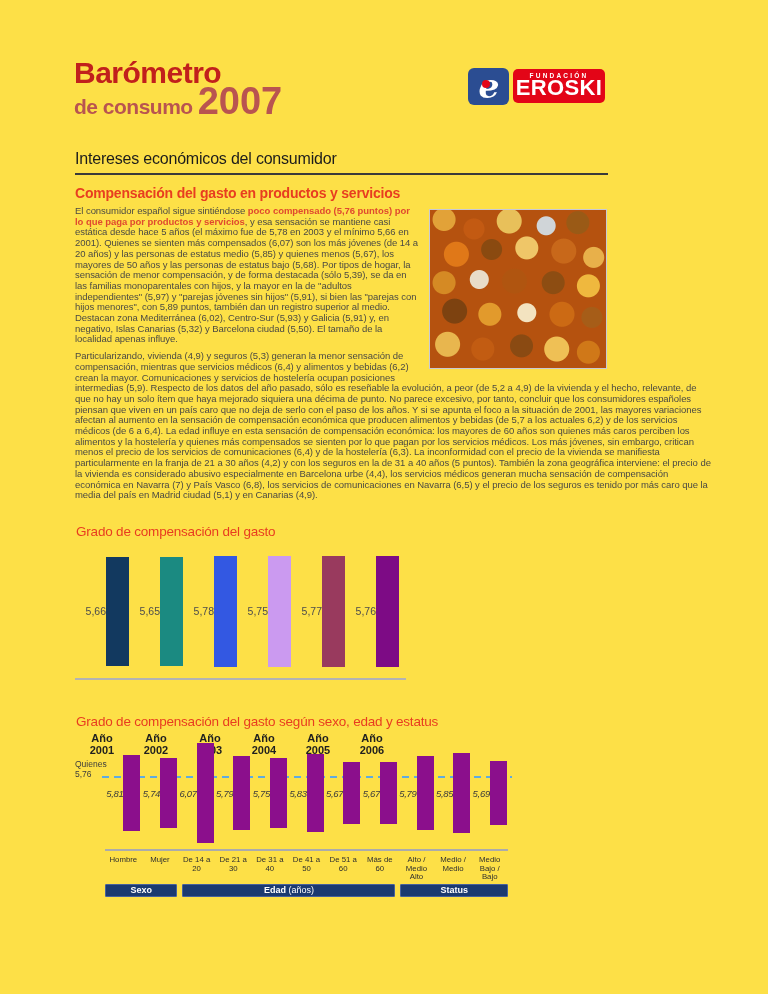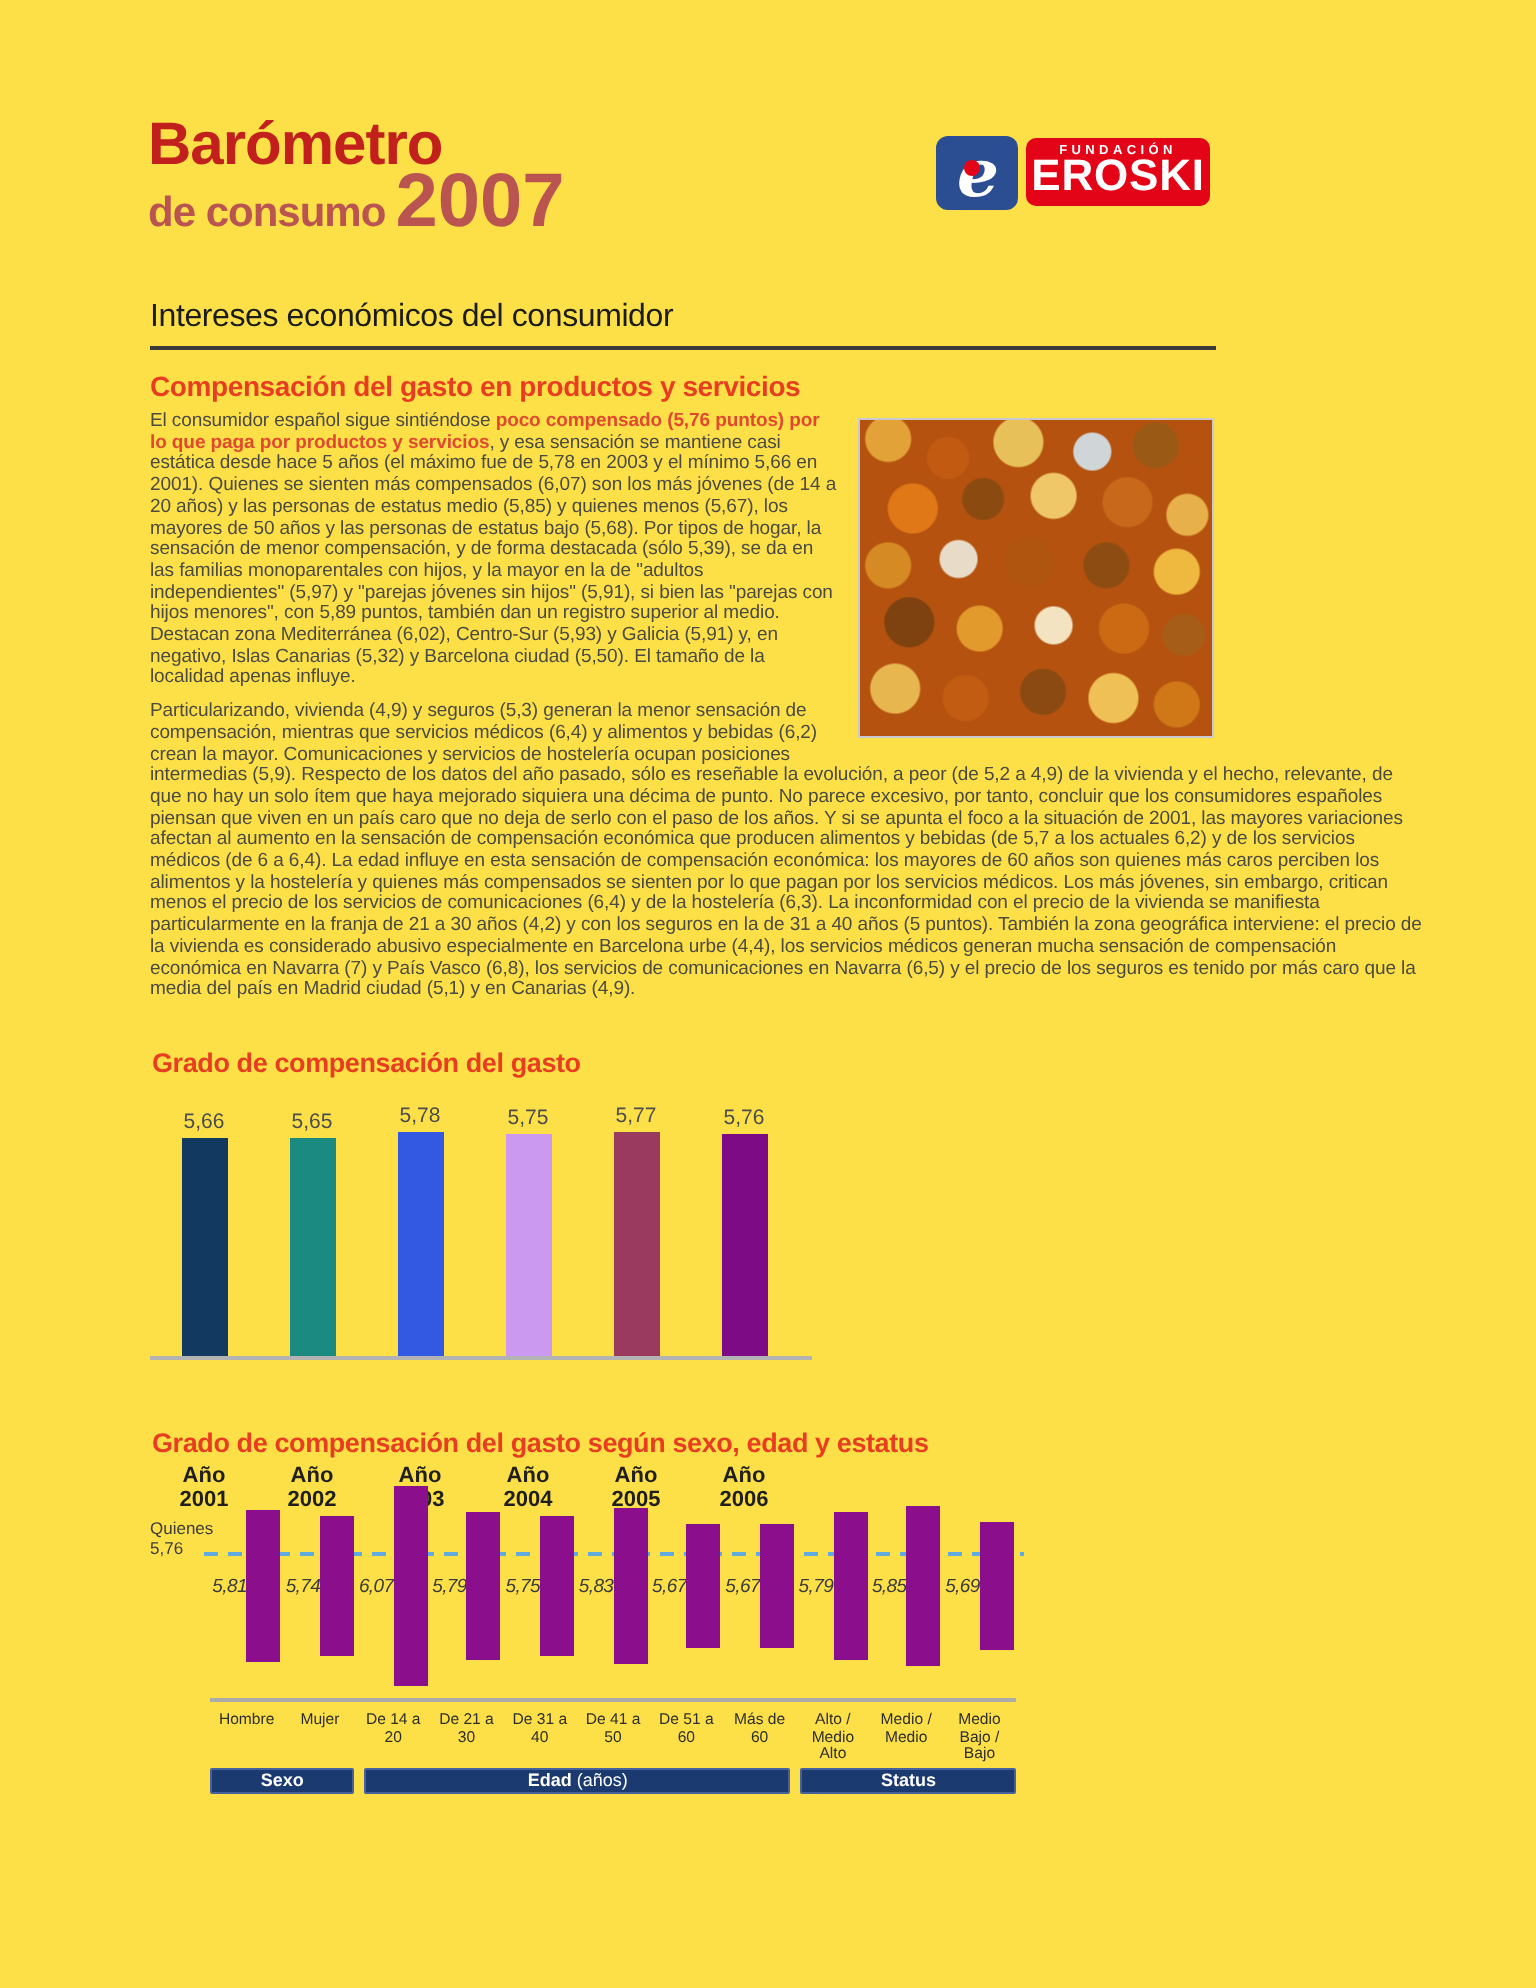--- a/index.html
+++ b/index.html
@@ -17,21 +17,21 @@
   .eroski { position:absolute; left:468px; top:68px; display:flex; align-items:flex-start; gap:4px; }
   .e-sym svg { display:block; }
   .e-box { width:92px; height:34px; background:#e30517; border-radius:5px; color:#fff; text-align:center;
            padding-top:3px; box-sizing:border-box; margin-top:1px; }
   .e-fund { font-size:6.5px; letter-spacing:2.2px; font-weight:700; }
   .e-name { font-size:22px; font-weight:800; letter-spacing:0.4px; line-height:18px; }
   
   .title { position:absolute; left:75px; top:150px; width:533px; font-size:16px; font-weight:400;
            color:#1c1c1c; border-bottom:2px solid #3a3a3a; padding-bottom:5px; letter-spacing:-0.2px; }
   .sec-heading { position:absolute; left:75px; top:185px; font-size:14px; font-weight:700; color:#e83d20; letter-spacing:-0.2px; }
-  .chart-heading { position:absolute; left:76px; font-size:13.5px; font-weight:700; color:#e83d20; letter-spacing:-0.2px; }
+  .chart-heading { position:absolute; left:76px; font-size:13.5px; font-weight:400; color:#e83d20; letter-spacing:-0.2px; }
   #c1-heading { top:524px; }
   #c2-heading { top:714px; }
   
   .bodytext { position:absolute; left:75px; top:206px; width:637px; font-size:9.5px; line-height:10.7px;
               color:#4b4a43; letter-spacing:-0.05px; }
   .bodytext p { margin:0; }
   .bodytext .p2 { margin-top:6px; }
   .hl { color:#e0492f; font-weight:700; }
   .coins {
     float:right; width:178px; height:160px; margin:3px 105px 14px 10px;
@@ -60,21 +60,21 @@
       radial-gradient(circle at 92% 68%, #a65d18 0 10px, rgba(0,0,0,0) 11px),
       radial-gradient(circle at 10% 85%, #e8b64e 0 12px, rgba(0,0,0,0) 13px),
       radial-gradient(circle at 30% 88%, #c25c12 0 11px, rgba(0,0,0,0) 12px),
       radial-gradient(circle at 52% 86%, #8a4a12 0 11px, rgba(0,0,0,0) 12px),
       radial-gradient(circle at 72% 88%, #efc055 0 12px, rgba(0,0,0,0) 13px),
       radial-gradient(circle at 90% 90%, #d07818 0 11px, rgba(0,0,0,0) 12px);
   }
   
   #chart1 { position:absolute; left:75px; top:545px; }
   .c1-slots { display:flex; }
-  .c1-slot { width:54px; height:133px; display:flex; flex-direction:column; align-items:center; justify-content:flex-end; }
+  .c1-slot { width:54px; height:133px; display:flex; flex-direction:row; align-items:center; justify-content:flex-end; }
   .c1-val { font-size:10.5px; color:#4d4d4d; margin-bottom:2px; }
   .c1-bar { width:23px; }
   .c1-axis { width:331px; border-top:2px solid #b3b3b3; }
   .c1-cats { display:flex; margin-top:4px; }
   .c1-cat { width:54px; text-align:center; font-size:11px; font-weight:700; color:#1f1f1f;
             line-height:12px; white-space:pre-line;margin-top:48px; }
   
   #chart2 { position:absolute; left:75px; top:737px; width:440px; }
   .c2-avg { position:absolute; left:0; top:22px; font-size:8.5px; color:#3c3c3c; line-height:10px; }
   .c2-plot { position:relative; margin-left:30px; width:403px; height:112px;

